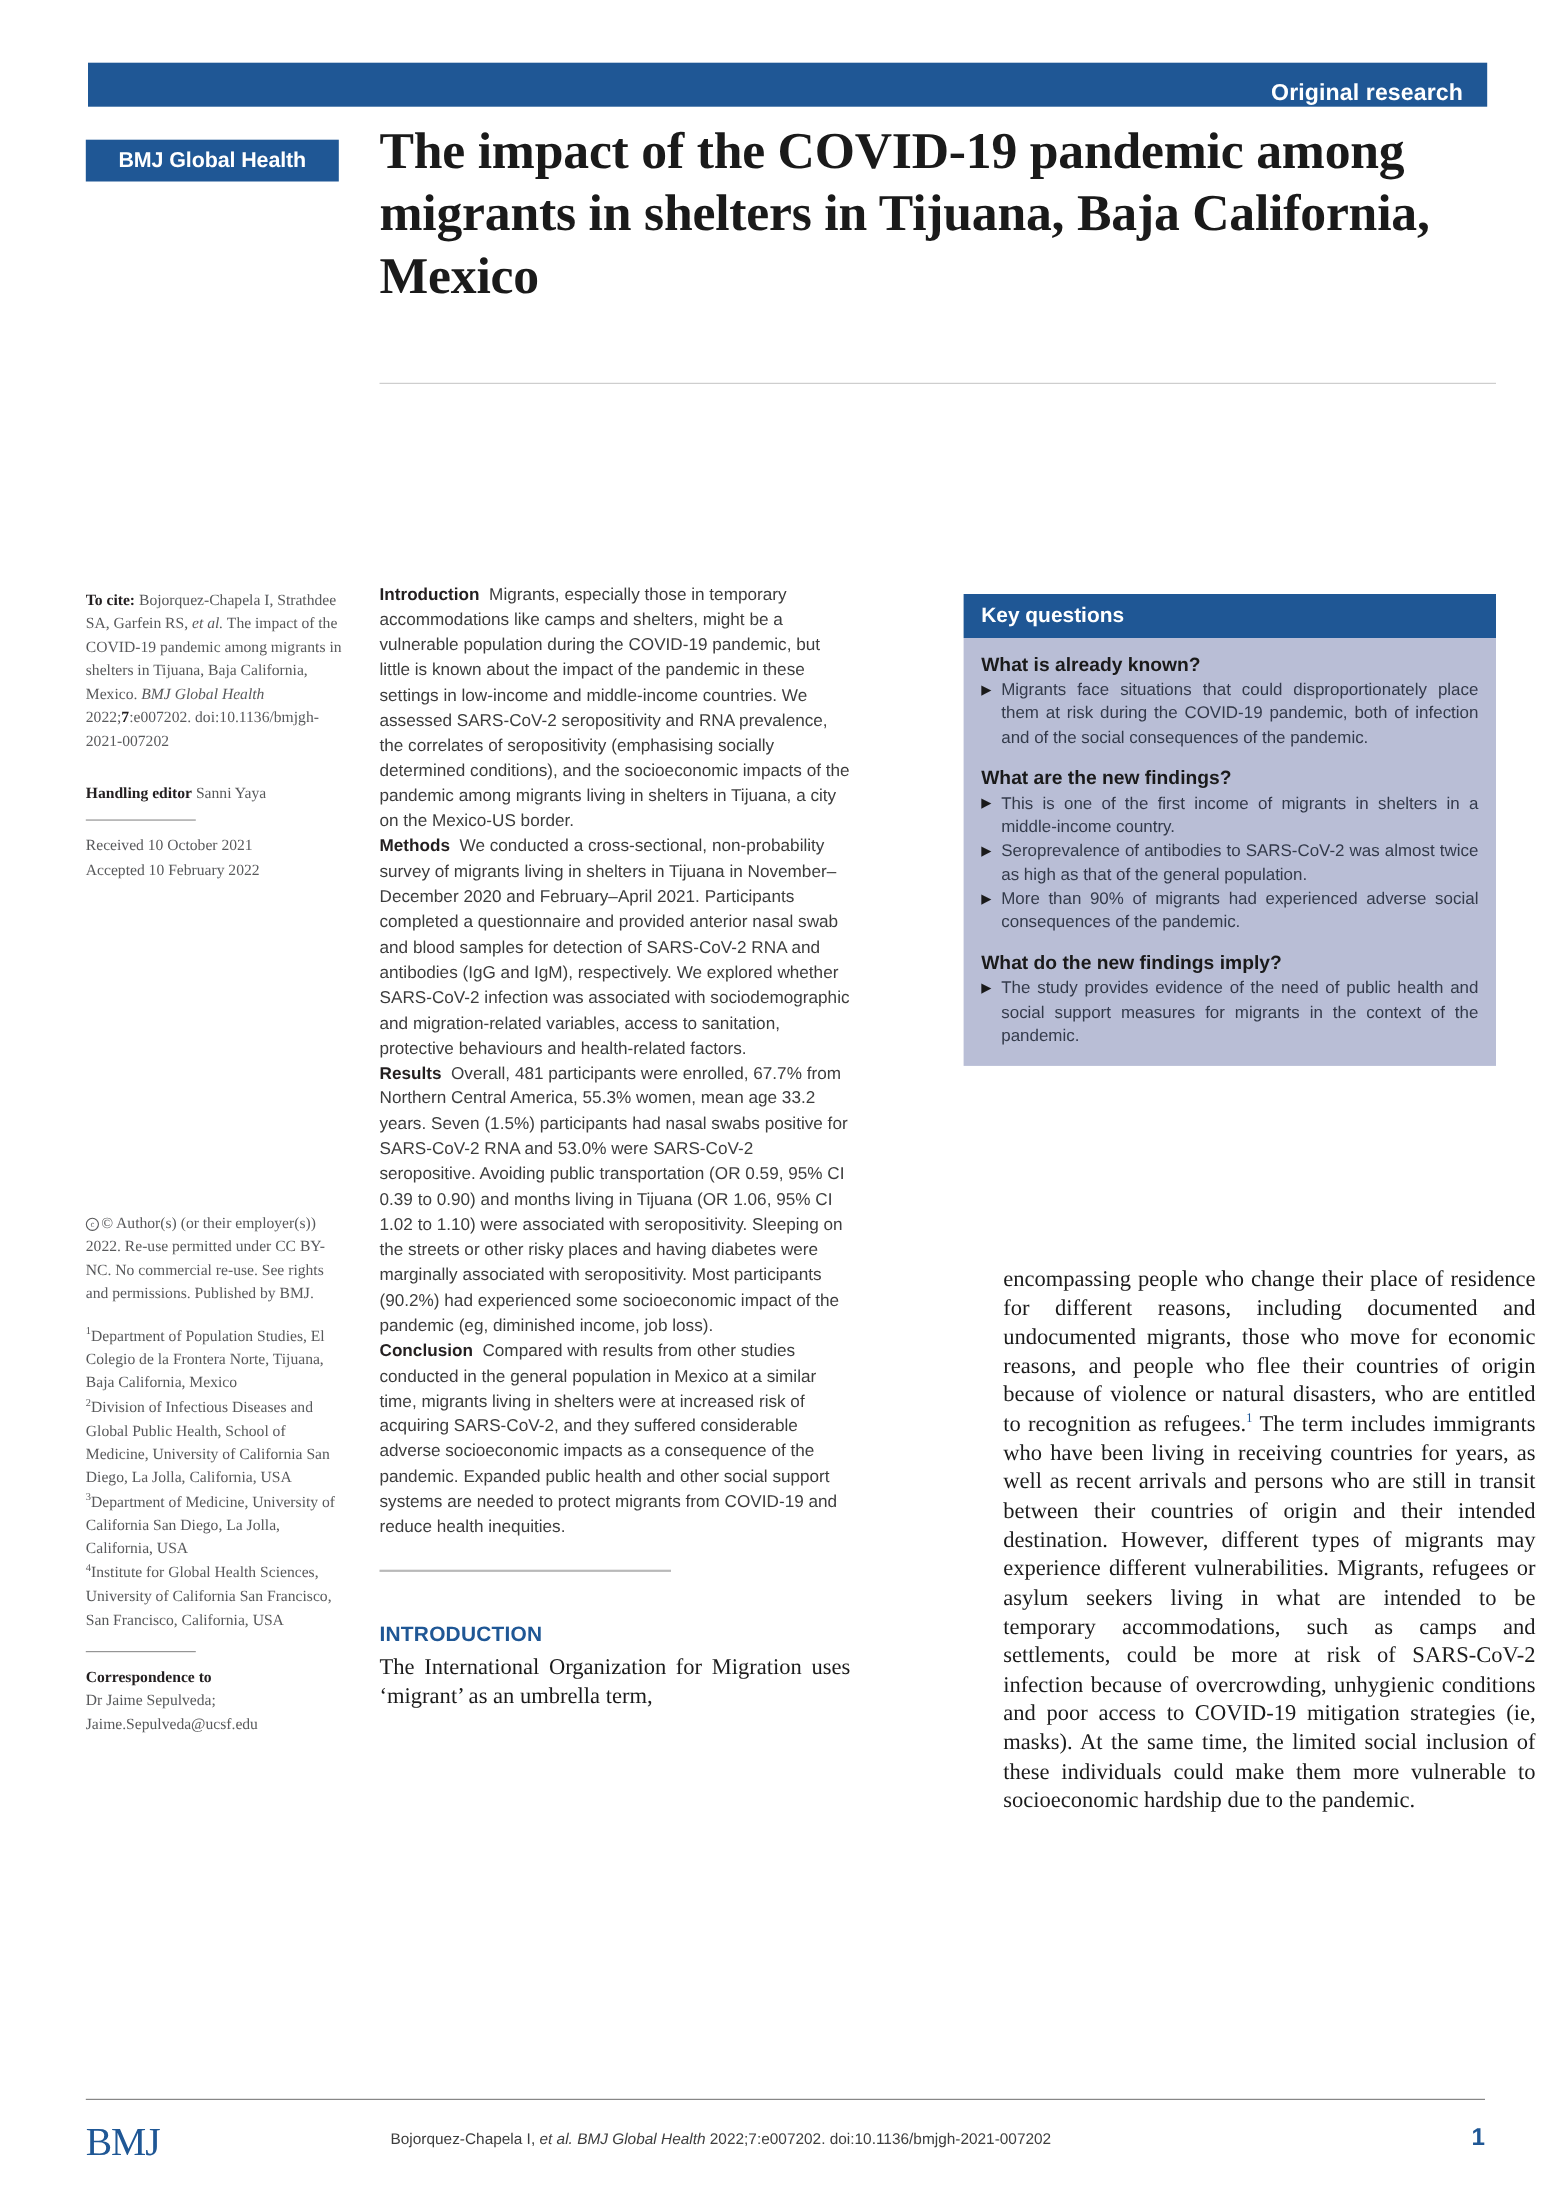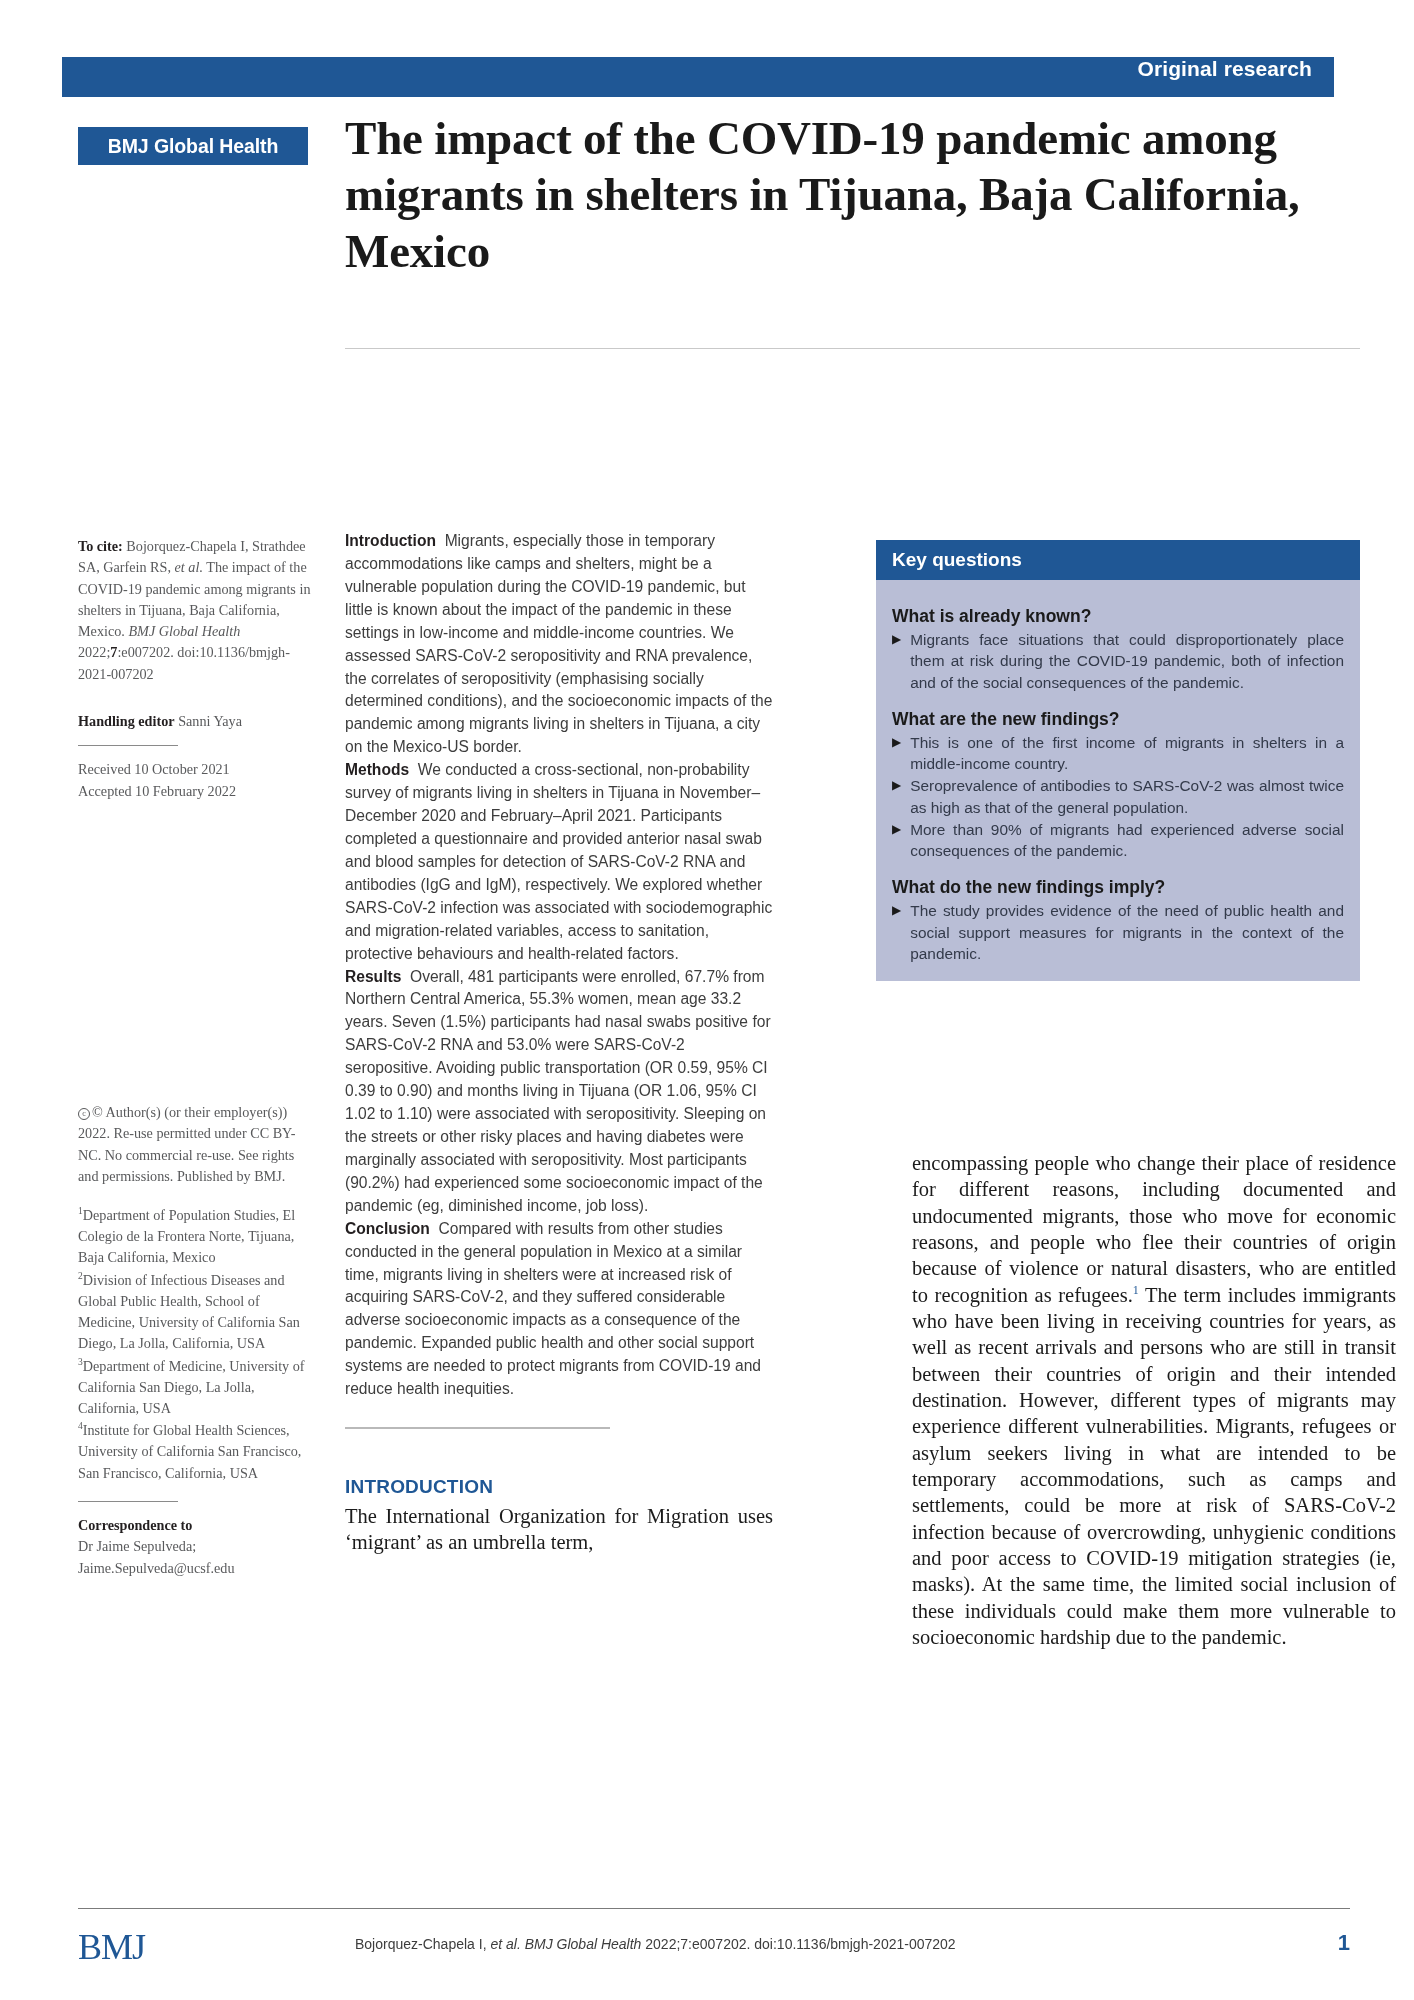--- a/index.html
+++ b/index.html
@@ -7,23 +7,23 @@
     width:1414px;height:2000px;
     font-family:"Liberation Sans",sans-serif;
     color:#231f20;
     position:relative;
     overflow:hidden;
   }
   .page{position:relative;width:1414px;height:2000px;background:#fff;}
 
   
   .topbar{
-    position:absolute;left:62px;top:57px;width:1272px;height:40px;
+    position:absolute;left:80px;top:57px;width:1272px;height:40px;
     background:#1f5795;
-    display:flex;align-items:flex-start;justify-content:flex-end;
+    display:flex;align-items:flex-end;justify-content:flex-end;
   }
   .topbar .rh{
     color:#ffffff;font-size:21px;font-weight:bold;letter-spacing:.1px;
     padding-right:22px;
   }
 
   
   .badge{
     position:absolute;left:78px;top:127px;width:230px;height:38px;
     background:#1f5795;color:#fff;
@@ -92,21 +92,21 @@
 
   
   .keybox{
     position:absolute;left:876px;top:540px;width:484px;
   }
   .keybox-head{
     background:#1f5795;color:#fff;font-weight:bold;font-size:19px;
     padding:9px 14px 9px 16px;
   }
   .keybox-body{
-    background:#b9bed6;padding:26px 16px 16px 16px;
+    background:#b9bed6;padding:14px 16px 16px 16px;
   }
   .kq-title{
     font-weight:bold;font-size:17.5px;color:#1a1a1a;margin:0 0 2px 0;
   }
   .kq-title.spaced{margin-top:16px;}
   .kq-list{list-style:none;margin:0;padding:0;}
   .kq-list li{
     display:flex;gap:9px;font-size:15.4px;line-height:1.38;color:#333a4a;
     margin-bottom:1px;text-align:justify;
   }

